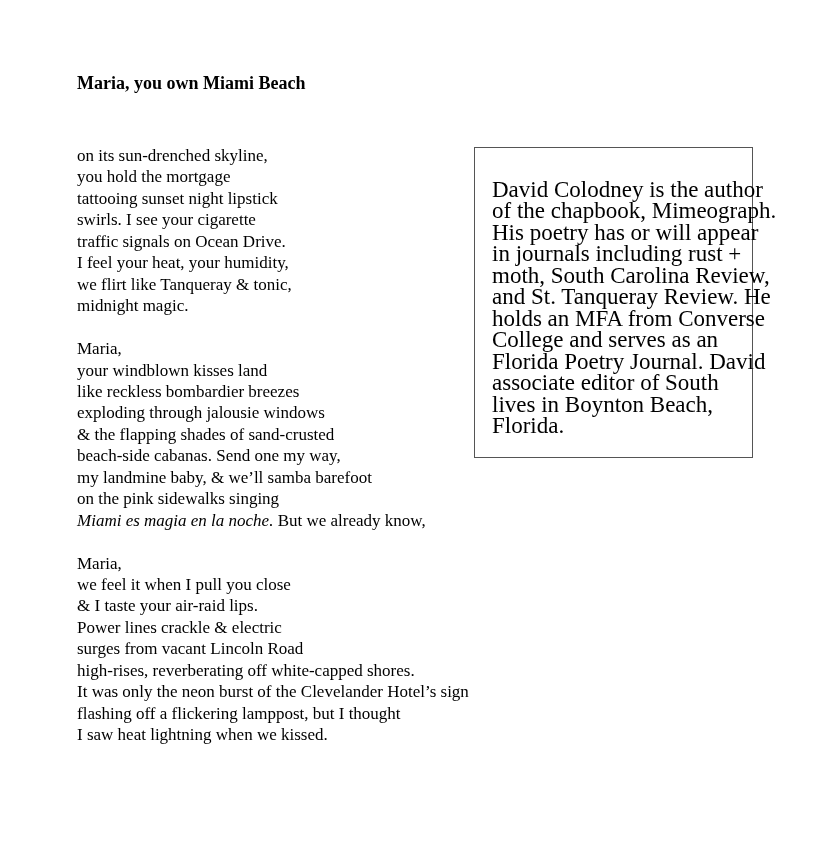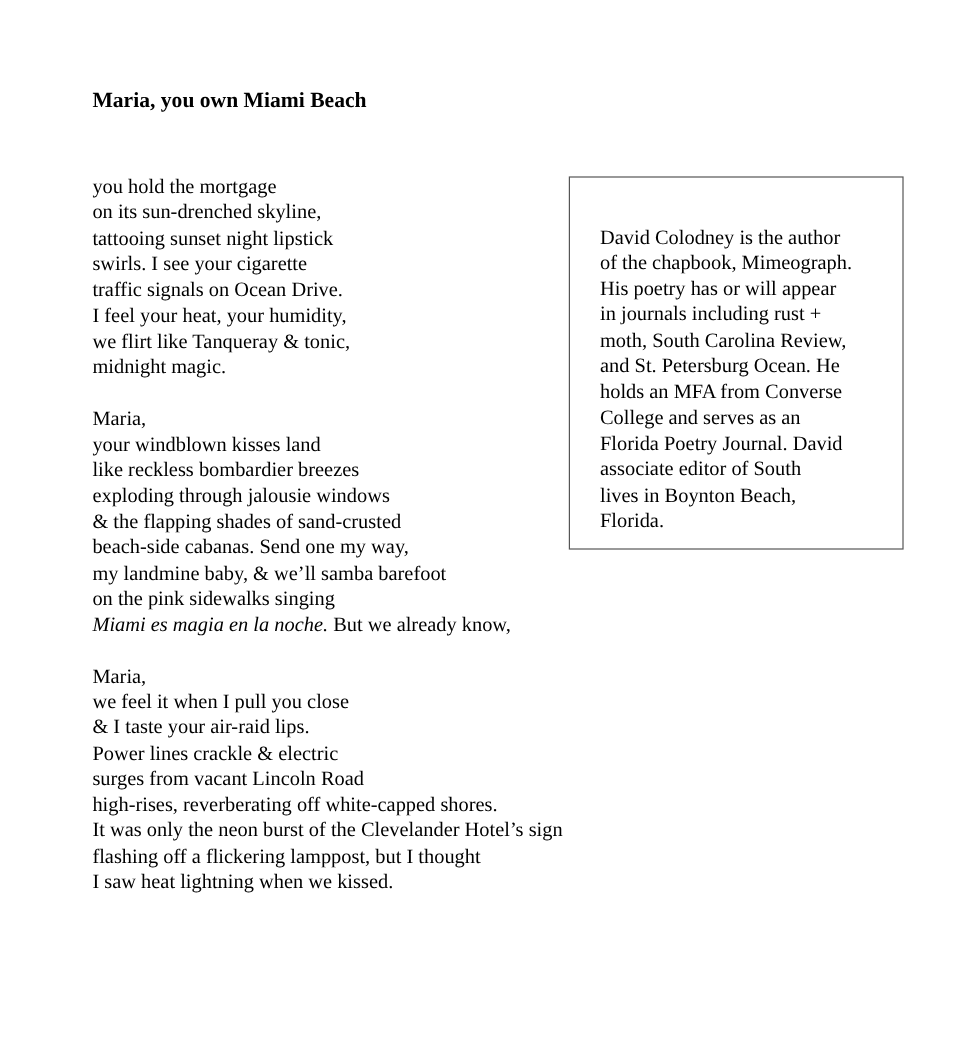--- a/index.html
+++ b/index.html
@@ -5,32 +5,32 @@
   html, body { margin: 0; padding: 0; background: #ffffff; }
   body { width: 816px; height: 864px; position: relative; overflow: hidden;
          font-family: "Liberation Serif", "DejaVu Serif", serif; color: #000; }
   .title { position: absolute; left: 77px; top: 72px; font-size: 18px; font-weight: bold; line-height: 22px; margin: 0; }
   .poem { position: absolute; left: 77px; top: 145px; font-size: 17px; line-height: 21.45px; }
   .stanza { margin: 0 0 21.45px 0; }
   .line { display: block; white-space: nowrap; }
   .line em { }
   .bio-box { position: absolute; left: 474px; top: 147px; width: 277px; height: 309px;
              border: 1px solid #555; box-sizing: content-box; }
-  .bio-text { position: absolute; left: 13px; top: 27px; width: 255px; font-size: 17px; line-height: 21.45px; margin: 12px; }
+  .bio-text { position: absolute; left: 13px; top: 27px; width: 255px; font-size: 23px; line-height: 21.45px; margin: 4px; }
   .bio-text span { display: block; white-space: nowrap; }
 </style>
 </head>
 <body>
 
 <h1 class="title">Maria, you own Miami Beach</h1>
 
 <div class="poem">
   <div class="stanza">
+    <span class="line">on its sun-drenched skyline,</span>
     <span class="line">you hold the mortgage</span>
-    <span class="line">on its sun-drenched skyline,</span>
     <span class="line">tattooing sunset night lipstick</span>
     <span class="line">swirls. I see your cigarette</span>
     <span class="line">traffic signals on Ocean Drive.</span>
     <span class="line">I feel your heat, your humidity,</span>
     <span class="line">we flirt like Tanqueray &amp; tonic,</span>
     <span class="line">midnight magic.</span>
   </div>
   <div class="stanza">
     <span class="line">Maria,</span>
     <span class="line">your windblown kisses land</span>
@@ -55,21 +55,21 @@
   </div>
 </div>
 
 <div class="bio-box">
   <p class="bio-text">
     <span>David Colodney is the author</span>
     <span>of the chapbook, Mimeograph.</span>
     <span>His poetry has or will appear</span>
     <span>in journals including rust +</span>
     <span>moth, South Carolina Review,</span>
-    <span>and St. Petersburg Ocean. He</span>
+    <span>and St. Tanqueray Review. He</span>
     <span>holds an MFA from Converse</span>
     <span>College and serves as an</span>
     <span>Florida Poetry Journal. David</span>
     <span>associate editor of South</span>
     <span>lives in Boynton Beach,</span>
     <span>Florida.</span>
   </p>
 </div>
 
 </body></html>

